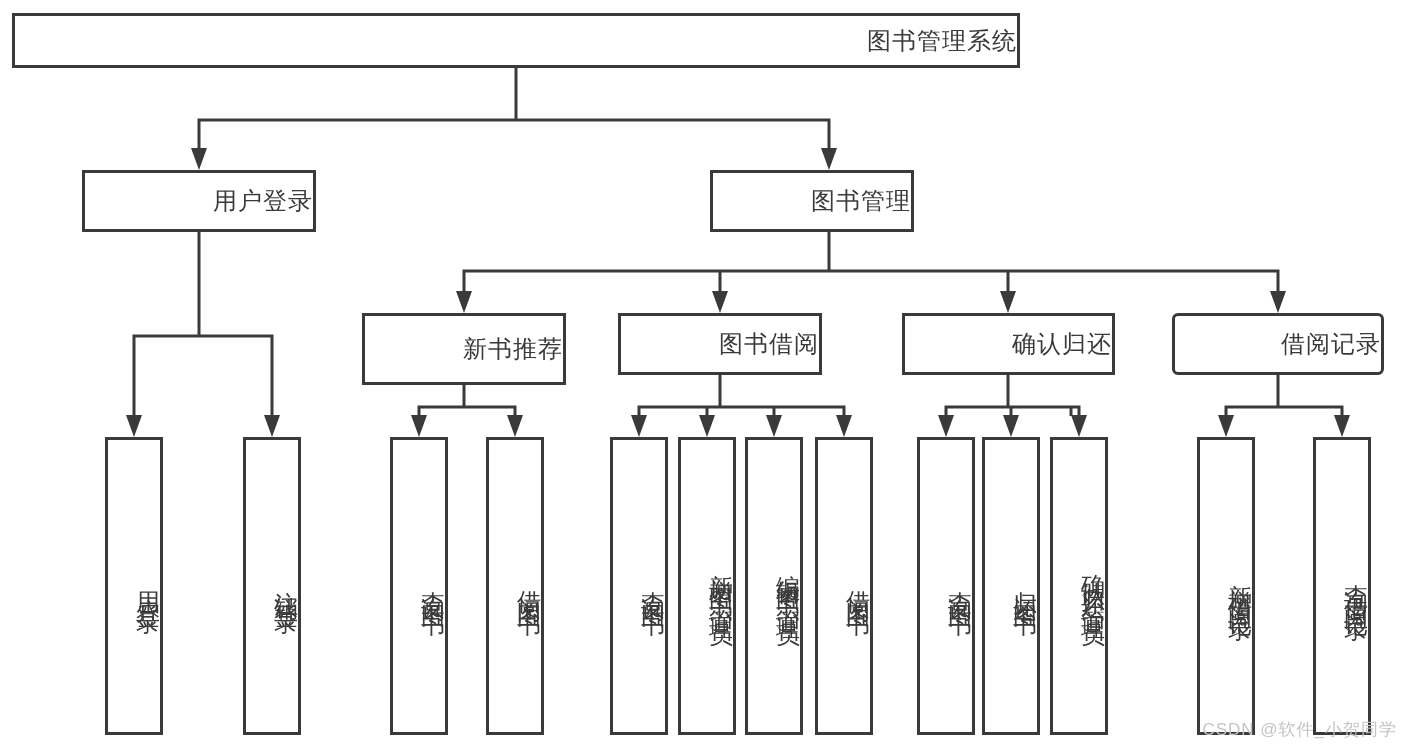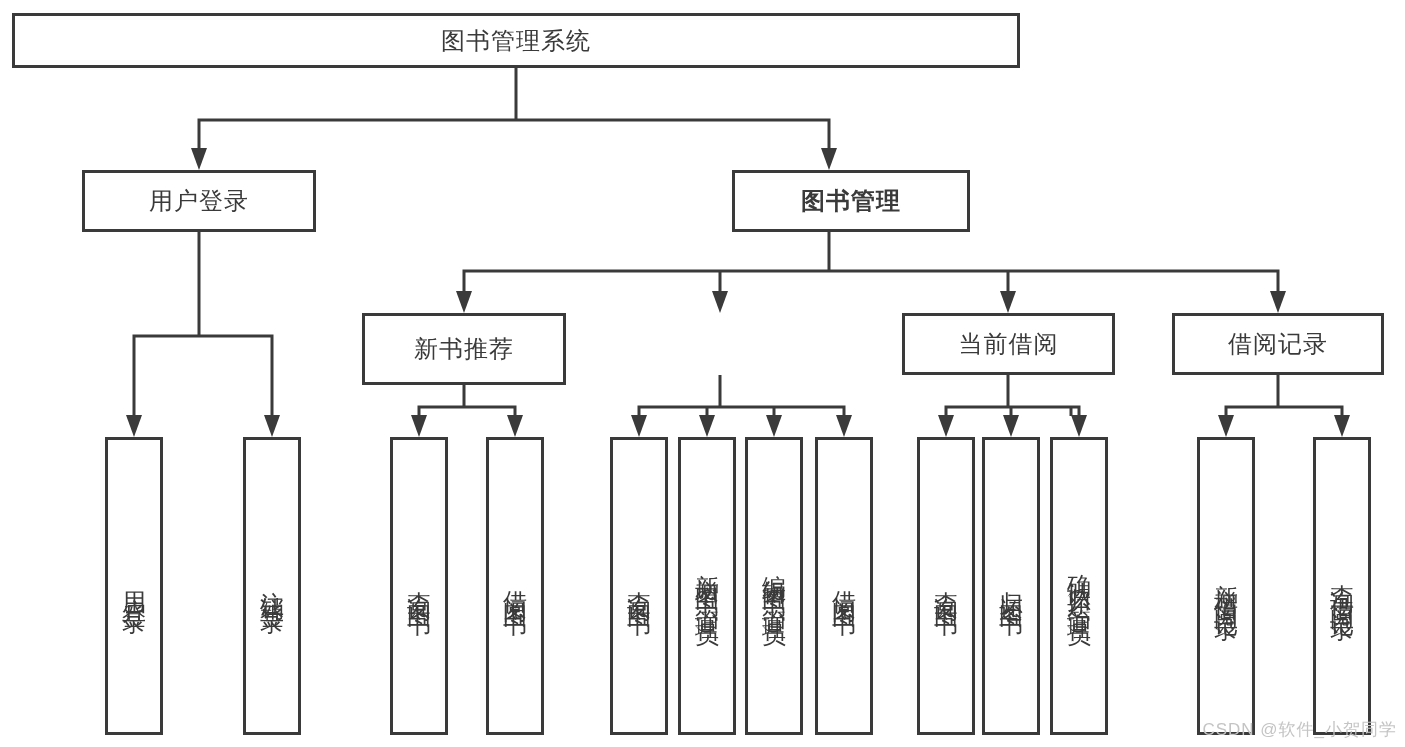--- a/index.html
+++ b/index.html
@@ -33,43 +33,43 @@
     stroke-linejoin: miter;
   }
   svg.connectors polygon { fill: var(--line); stroke: none; }
 
   .node {
     position: absolute;
     border: 3px solid var(--line);
     background: var(--background);
     display: flex;
     align-items: center;
-    justify-content: center;
+    justify-content: flex-end;
     color: var(--text);
   }
   .node .label {
     font-size: 24px;
     line-height: 1;
     letter-spacing: 1px;
     white-space: nowrap;
   }
   .node.leaf .label {
     writing-mode: vertical-rl;
     text-orientation: mixed;
     letter-spacing: 7px;
     white-space: normal;
   }
 
   .node.root        { left: 12px;   top: 13px;  width: 1008px; height: 55px; }
   .node.lv2-a       { left: 82px;   top: 170px; width: 234px;  height: 62px; }
-  .node.lv2-b       { left: 732px;  top: 170px; width: 238px;  height: 62px; font-weight: bold; }
+  .node.lv2-b       { left: 710px;  top: 170px; width: 204px;  height: 62px; }
   .node.lv3-a       { left: 362px;  top: 313px; width: 204px;  height: 72px; }
   .node.lv3-b       { left: 618px;  top: 313px; width: 204px;  height: 62px; }
   .node.lv3-c       { left: 902px;  top: 313px; width: 213px;  height: 62px; }
-  .node.lv3-d       { left: 1172px; top: 313px; width: 212px;  height: 62px; }
+  .node.lv3-d       { left: 1172px; top: 313px; width: 212px;  height: 62px; border-radius: 6px; }
 
   .node.leaf  { top: 437px; width: 58px; height: 298px; }
   .leaf.a1 { left: 105px; }  .leaf.a2 { left: 243px; }
   .leaf.b1 { left: 390px; }  .leaf.b2 { left: 486px; }
   .leaf.c1 { left: 610px; }  .leaf.c2 { left: 678px; }
   .leaf.c3 { left: 745px; }  .leaf.c4 { left: 815px; }
   .leaf.d1 { left: 917px; }  .leaf.d2 { left: 982px; }
   .leaf.d3 { left: 1050px; }
   .leaf.e1 { left: 1197px; } .leaf.e2 { left: 1313px; }
 
@@ -138,22 +138,25 @@
   <div class="node lv2-a">
     <span class="label">用户登录</span>
   </div>
   <div class="node lv2-b">
     <span class="label">图书管理</span>
   </div>
 
   <div class="node lv3-a">
     <span class="label">新书推荐</span>
   </div>
+  <div class="node lv3-b">
+    <span class="label">图书借阅</span>
+  </div>
   <div class="node lv3-c">
-    <span class="label">当前借阅</span>
+    <span class="label">确认归还</span>
   </div>
   <div class="node lv3-d">
     <span class="label">借阅记录</span>
   </div>
 
   <div class="node leaf a1">
     <span class="label">用户登录</span>
   </div>
   <div class="node leaf a2">
     <span class="label">注销登录</span>

